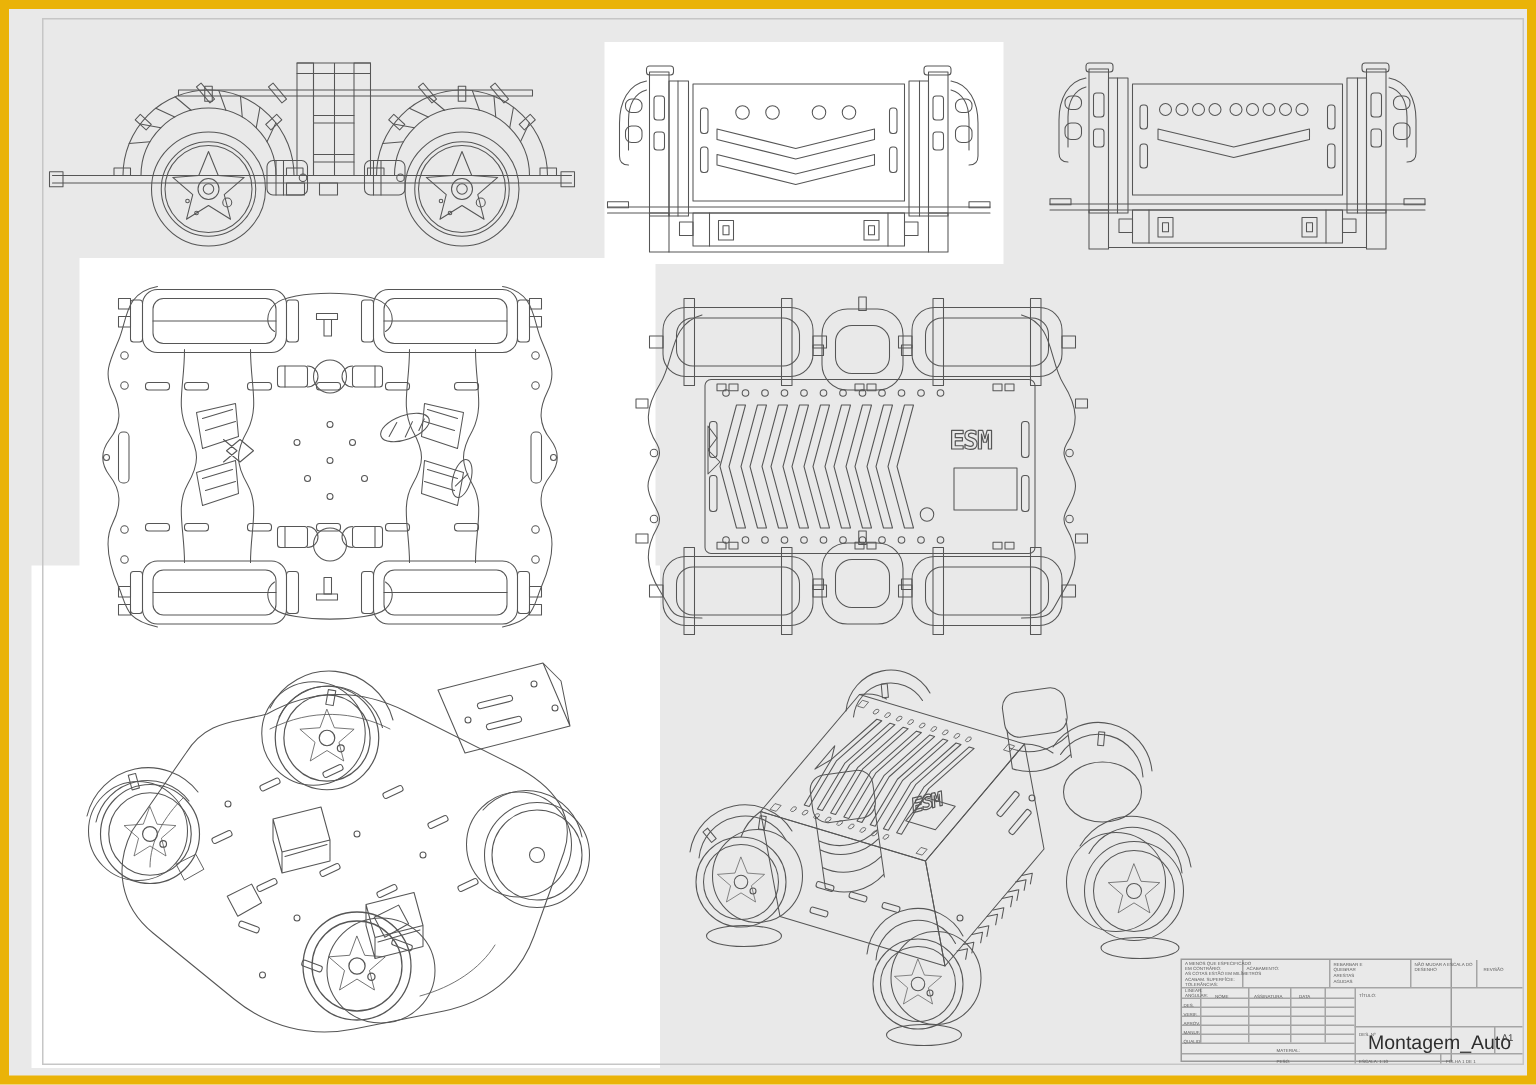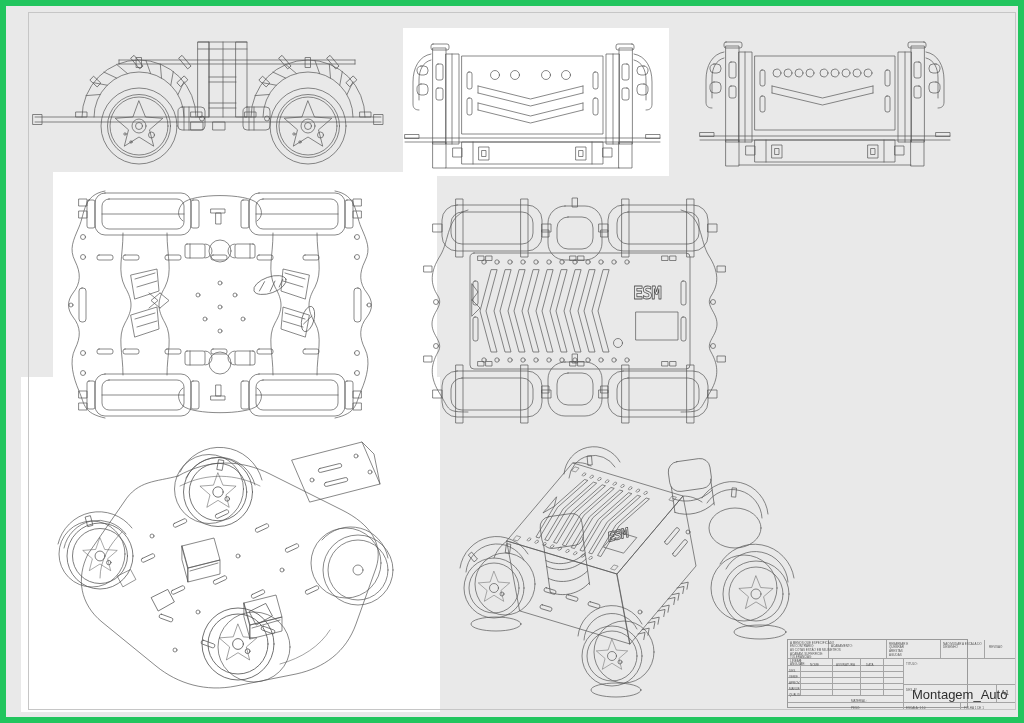--- a/index.html
+++ b/index.html
@@ -1,16 +1,16 @@
 <!DOCTYPE html>
 <html><head>
 <meta charset="utf-8">
 <style>
   html,body{margin:0;padding:0;}
-  #page{position:relative;width:1024px;height:723px;background:#22c55e;overflow:hidden;
+  #page{position:relative;width:1024px;height:723px;background:#eab308;overflow:hidden;
         font-family:"Liberation Sans",sans-serif;}
   .sheet{position:absolute;left:6px;top:6px;width:1012px;height:711px;background:#e9e9e9;}
   .sheet-border{position:absolute;left:28px;top:12px;width:986px;height:696px;
         border:1px solid #c6c6c6;z-index:2;pointer-events:none;}
   .panel{position:absolute;background:#ffffff;z-index:1;}
   .view{position:absolute;z-index:3;}
   svg{display:block;overflow:visible;}
   svg *{stroke:#565656;fill:none;stroke-width:.7;stroke-linejoin:round;stroke-linecap:round;}
   svg .thin{stroke-width:.55;}
   svg text{stroke-width:.8;}

